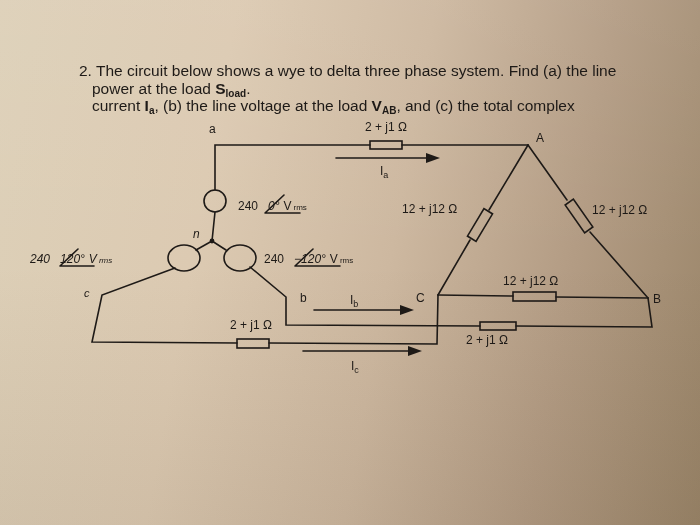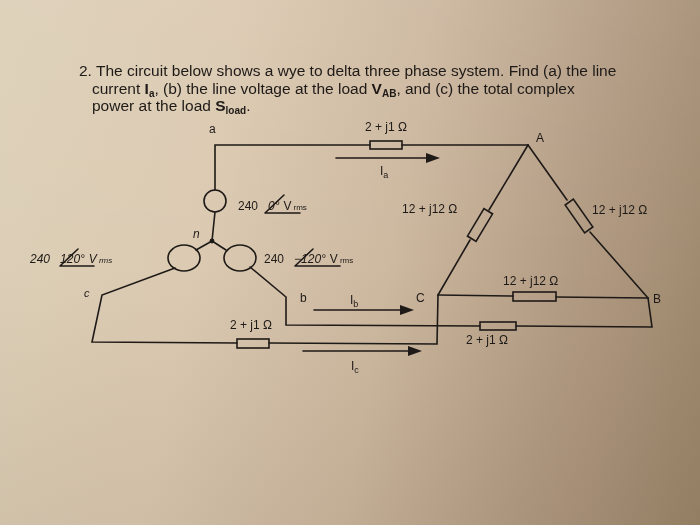--- a/index.html
+++ b/index.html
@@ -27,22 +27,22 @@
   .it { font-style: italic; }
 </style>
 </head>
 <body>
 
 <div class="shade"></div>
 
 <div class="problem">
   <span>2.</span>
   <span>The circuit below shows a wye to delta three phase system. Find (a) the line</span>
+  <span class="indent"><span>power at the load </span><b><span>S</span><sub>load</sub></b><span>.</span></span>
   <span class="indent"><span>current </span><b><span>I</span><sub>a</sub></b><span>, (b) the line voltage at the load </span><b><span>V</span><sub>AB</sub></b><span>, and (c) the total complex</span></span>
-  <span class="indent"><span>power at the load </span><b><span>S</span><sub>load</sub></b><span>.</span></span>
 </div>
 
 <svg width="700" height="525" viewBox="0 0 700 525">
   <g stroke="#1e1a17" stroke-width="1.6" fill="none" stroke-linecap="round">
 
     <path d="M215,190 L215,145 L370,145 M402,145 L528,145"></path>
     <rect x="370" y="141" width="32" height="8" fill="none"></rect>
 
     <circle cx="215" cy="201" r="11"></circle>
     <line x1="215" y1="212" x2="212" y2="241"></line>

